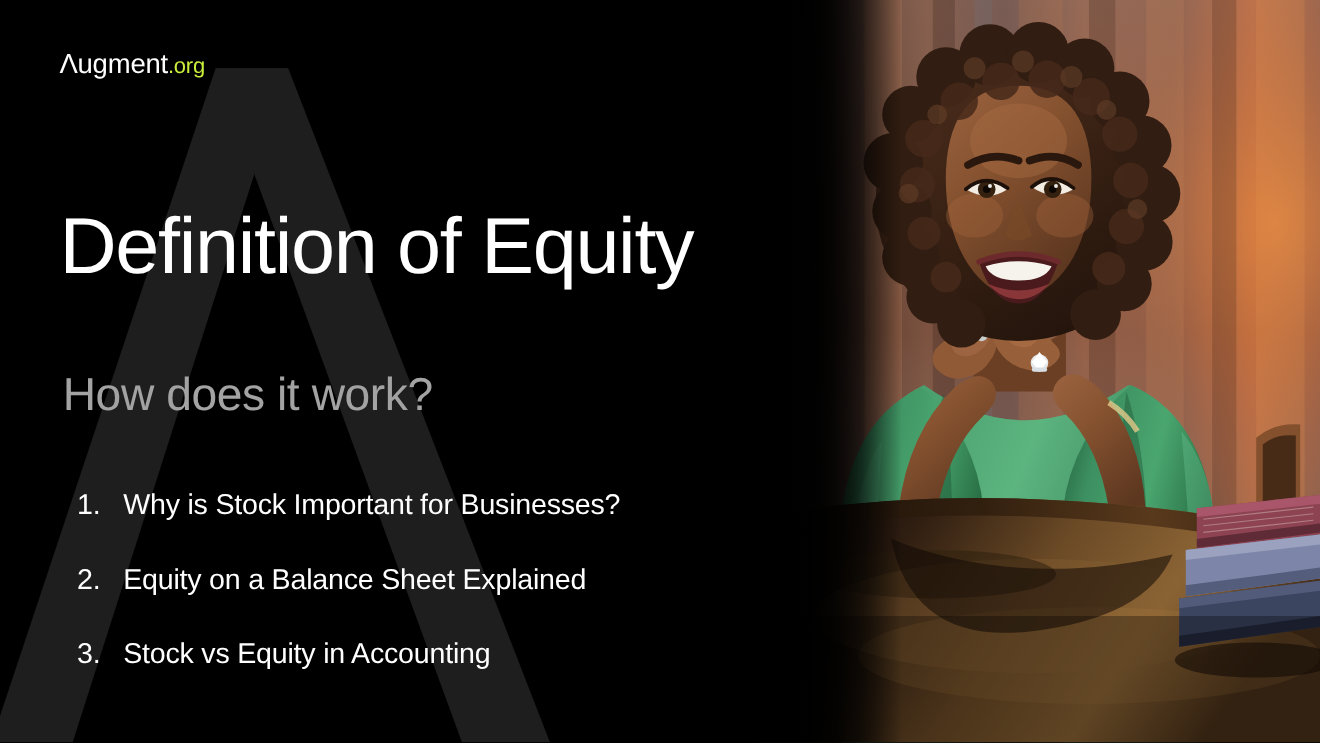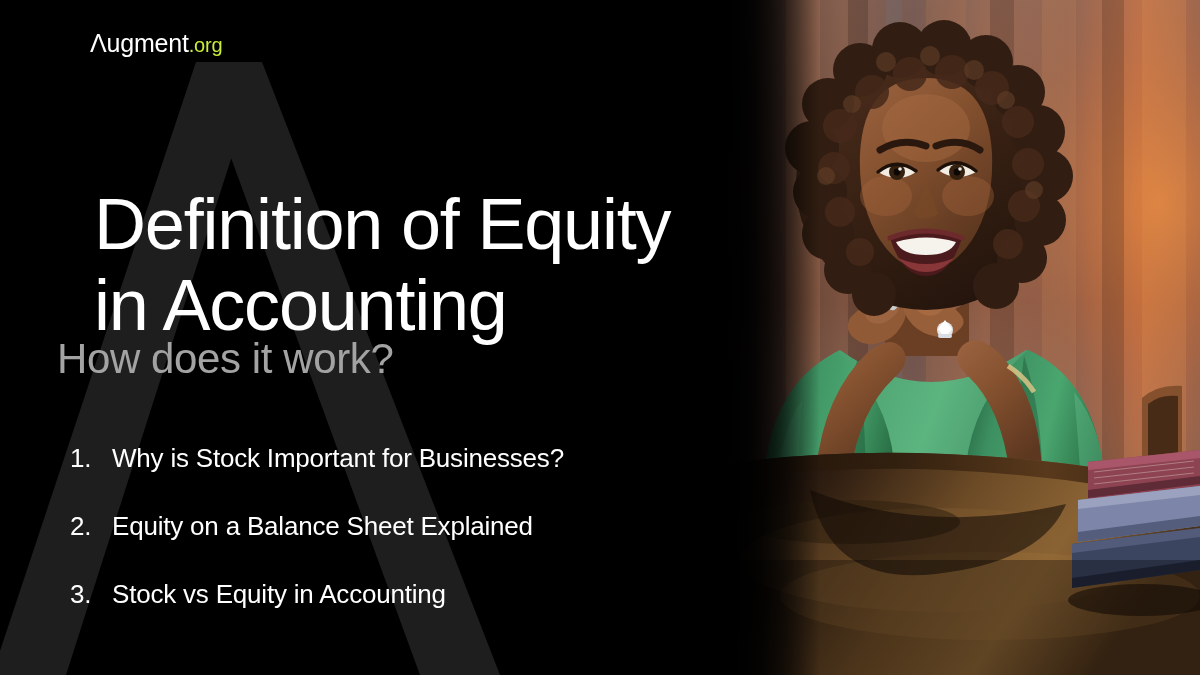--- a/index.html
+++ b/index.html
@@ -67,47 +67,45 @@
   
   .content {
     position: absolute;
     inset: 0;
     z-index: 5;
   }
 
   .logo {
     position: absolute;
     left: 54px;
-    top: 31px;
+    top: 46px;
     font-size: 25px;
     letter-spacing: -0.2px;
     line-height: 1;
     white-space: nowrap;
-    margin-left: 36px;
   }
   .logo-mark {
     color: #ffffff;
     font-weight: 500;
   }
   .logo-suffix {
     font-weight: 500;
     font-size: 20px;
   }
 
   .headline {
     position: absolute;
     left: 54px;
     top: 136px;
     width: 680px;
     color: #ffffff;
     font-size: 72px;
     font-weight: 300;
     line-height: 1.12;
     letter-spacing: -1.2px;
-    margin-left: 40px;
   }
   .headline-line { display: block; }
 
   .subhead {
     position: absolute;
     left: 57px;
     top: 336px;
     font-size: 42px;
     font-weight: 400;
     letter-spacing: -0.4px;
@@ -419,21 +417,20 @@
   <div class="photo-fade"></div>
 
   <div class="content">
 
     <div class="logo">
       <span class="logo-mark">Λugment</span><span class="logo-suffix" style="color: rgb(201, 238, 59);">.org</span>
     </div>
 
     <h1 class="headline">
       <span class="headline-line">Definition of Equity</span>
-      <span class="headline-line">in Accounting</span>
     </h1>
 
     <div class="subhead" style="color: #a3a3a3;">How does it work?</div>
 
     <ol class="agenda">
       <li class="agenda-item">
         <span class="agenda-num">1.</span>
         <span class="agenda-text">Why is Stock Important for Businesses?</span>
       </li>
       <li class="agenda-item">

